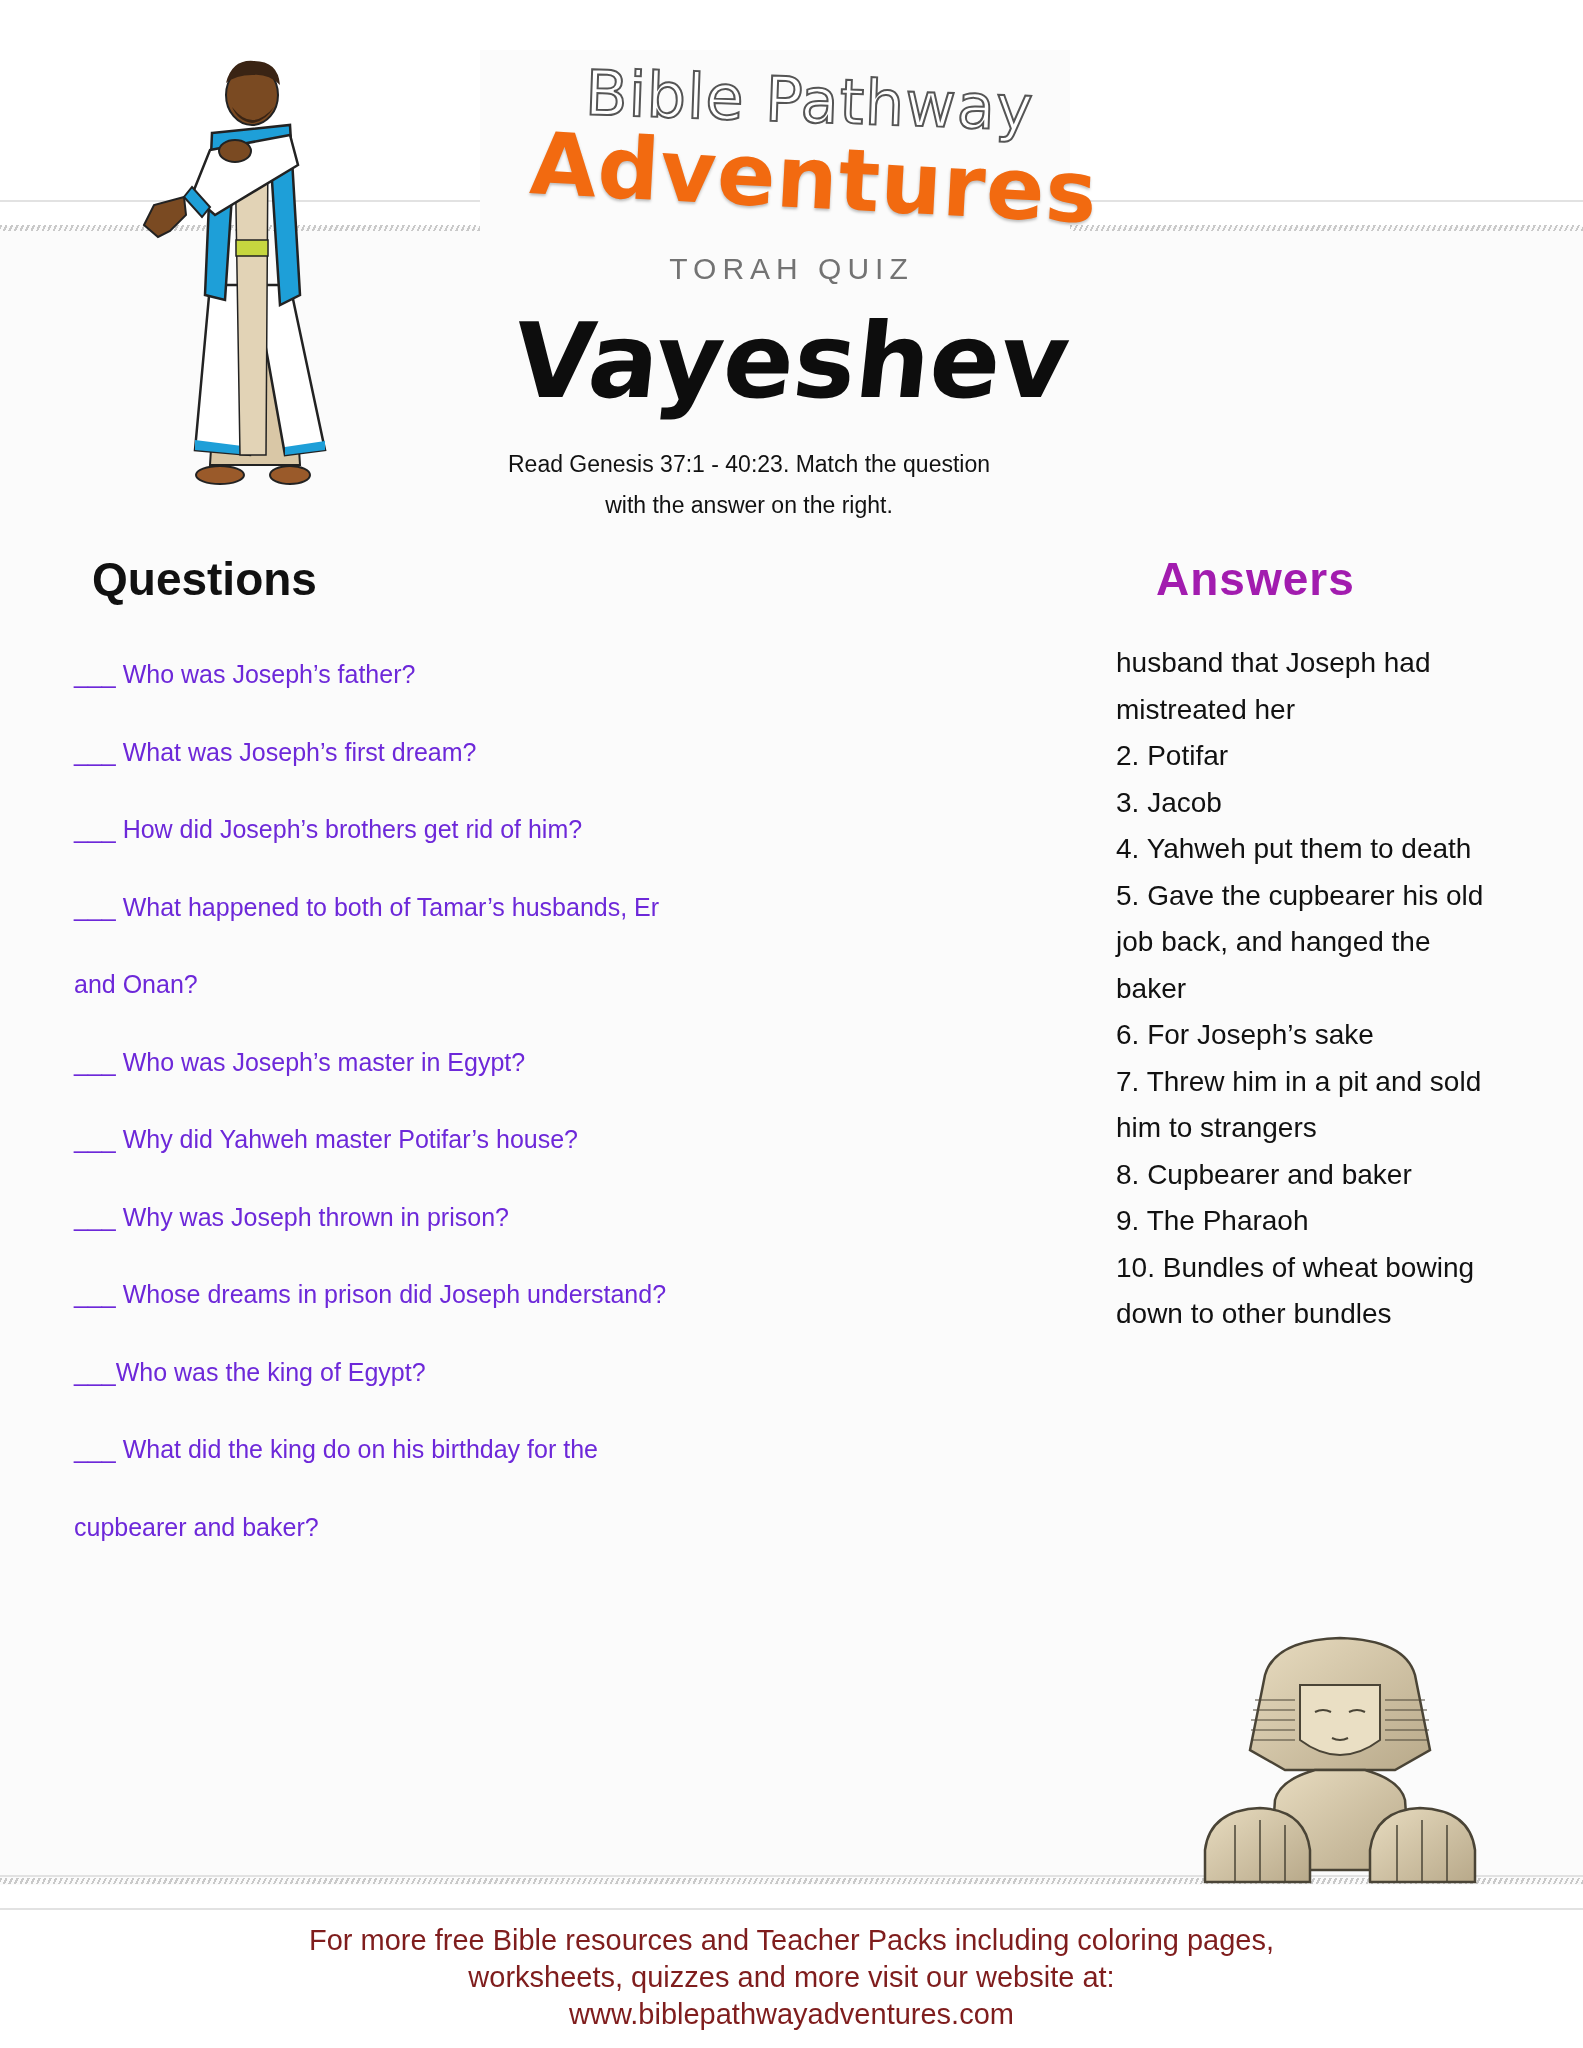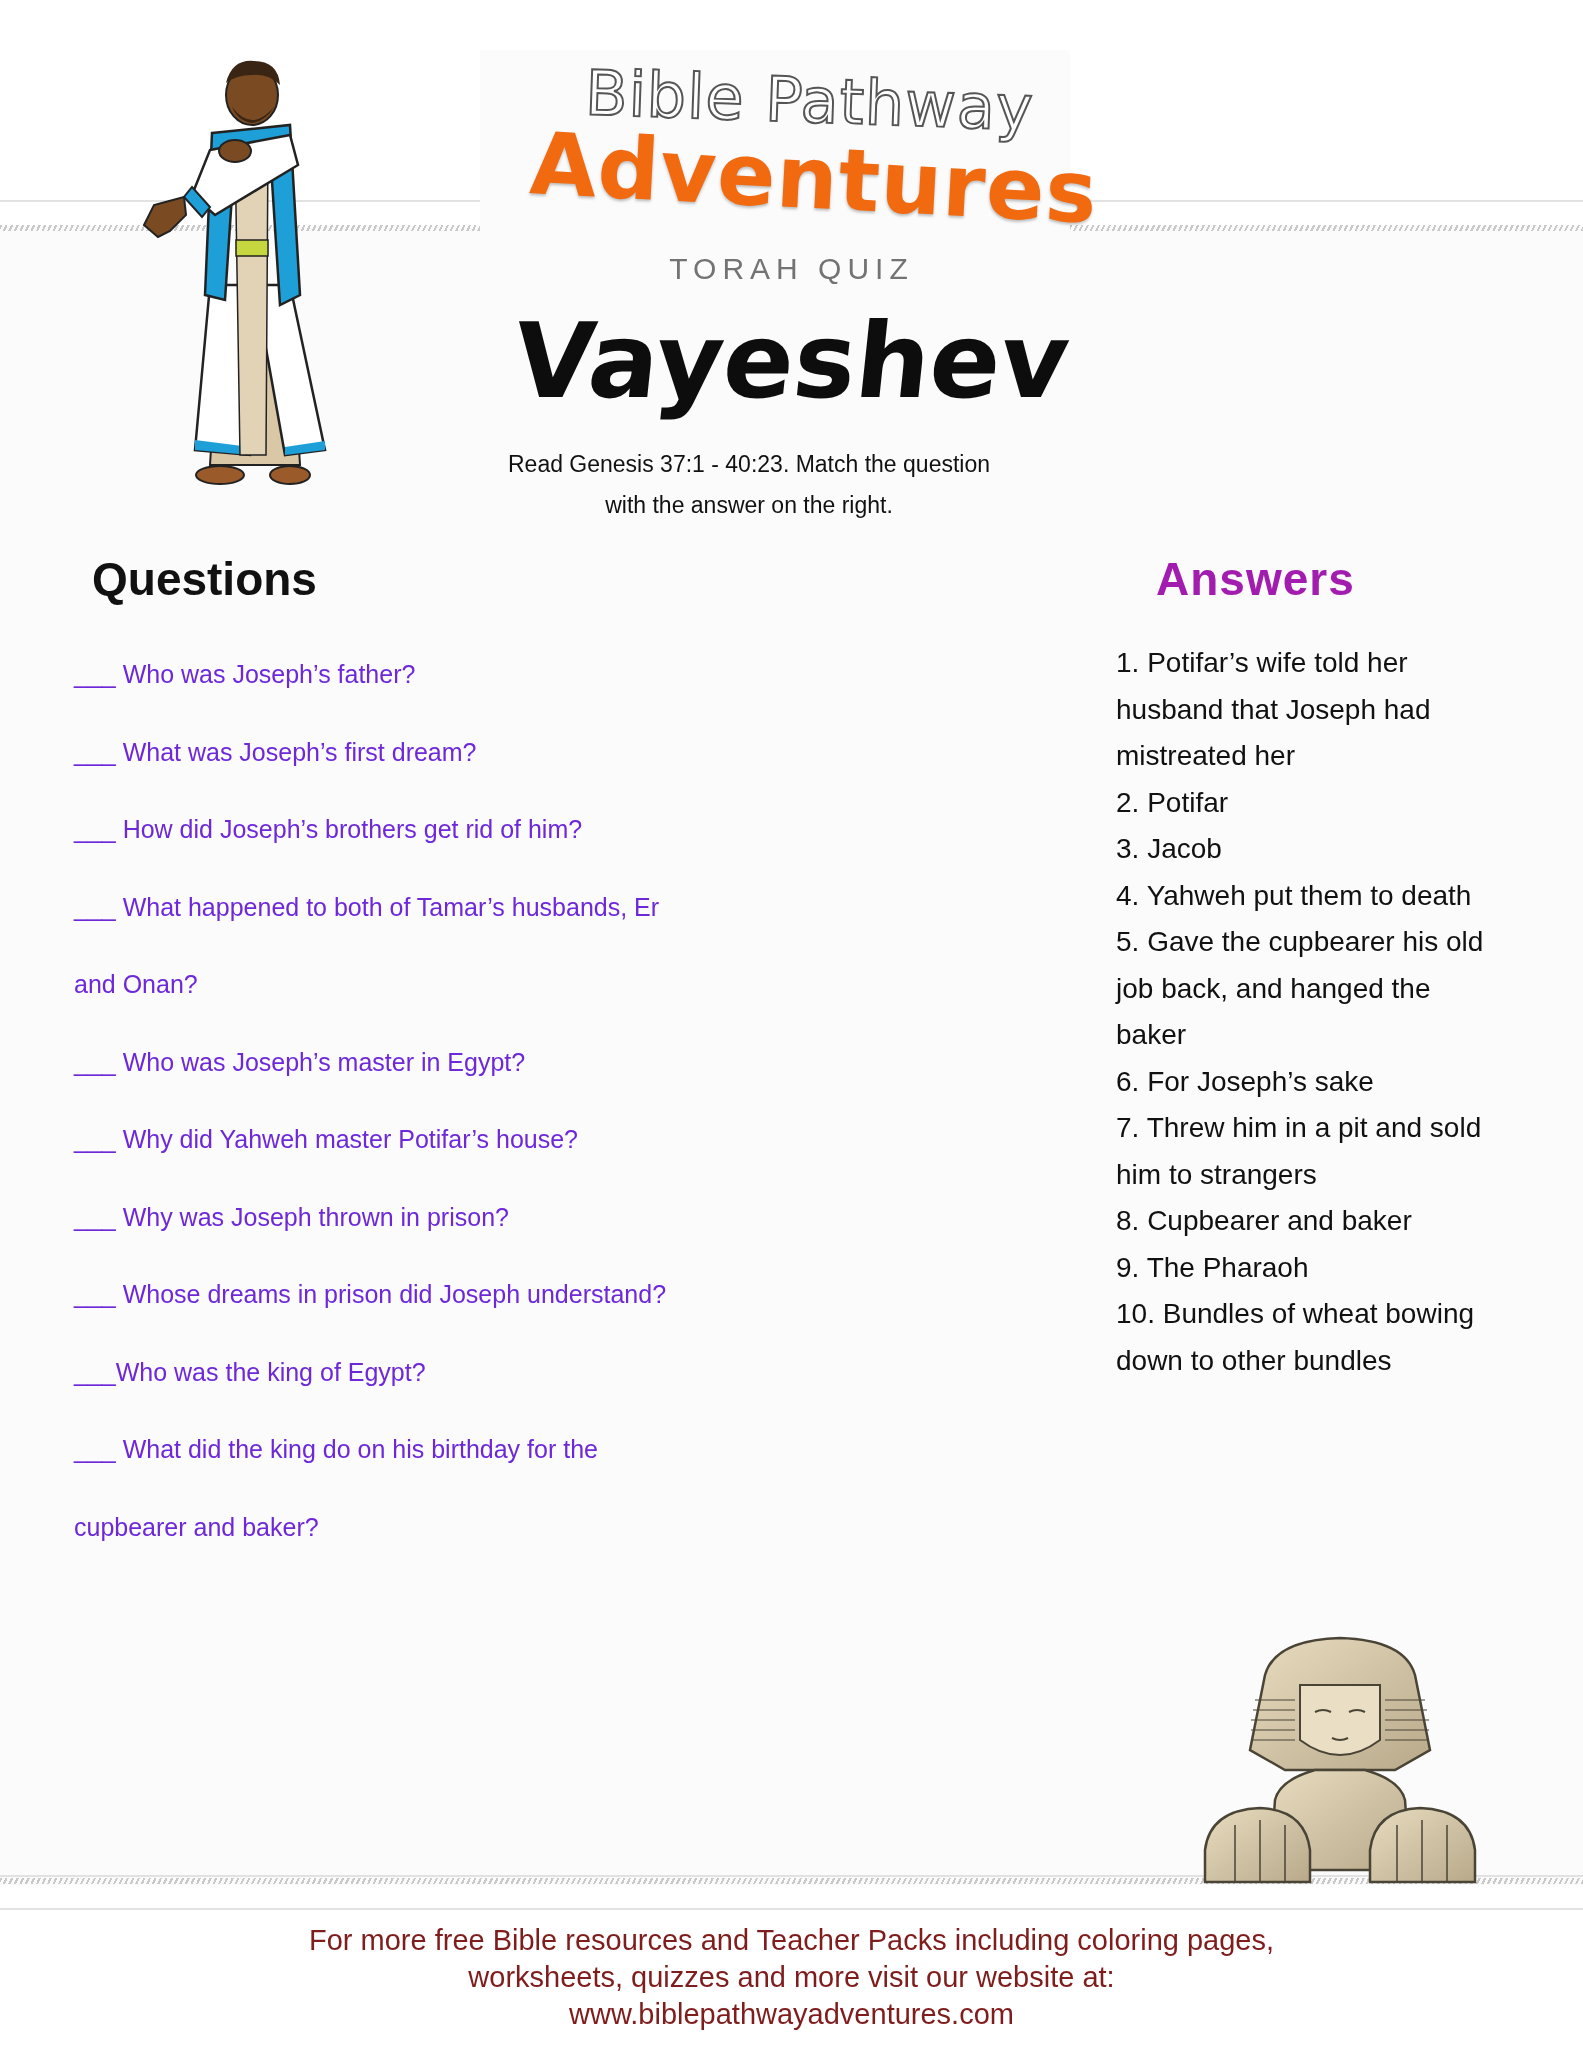--- a/index.html
+++ b/index.html
@@ -110,21 +110,20 @@
     <div class="q-line">___ Why did Yahweh master Potifar’s house?</div>
     <div class="q-line">___ Why was Joseph thrown in prison?</div>
     <div class="q-line">___ Whose dreams in prison did Joseph understand?</div>
     <div class="q-line">___Who was the king of Egypt?</div>
     <div class="q-line">___ What did the king do on his birthday for the</div>
     <div class="q-line">cupbearer and baker?</div>
   </div>
 
   <div class="a-heading">Answers</div>
   <div class="answers">
-    <div class="a-line">1. Potifar’s wife told her</div>
     <div class="a-line">husband that Joseph had</div>
     <div class="a-line">mistreated her</div>
     <div class="a-line">2. Potifar</div>
     <div class="a-line">3.  Jacob</div>
     <div class="a-line">4. Yahweh put them to death</div>
     <div class="a-line">5. Gave the cupbearer his old</div>
     <div class="a-line">job back, and hanged the</div>
     <div class="a-line">baker</div>
     <div class="a-line">6. For Joseph’s sake</div>
     <div class="a-line">7. Threw him in a pit and sold</div>

